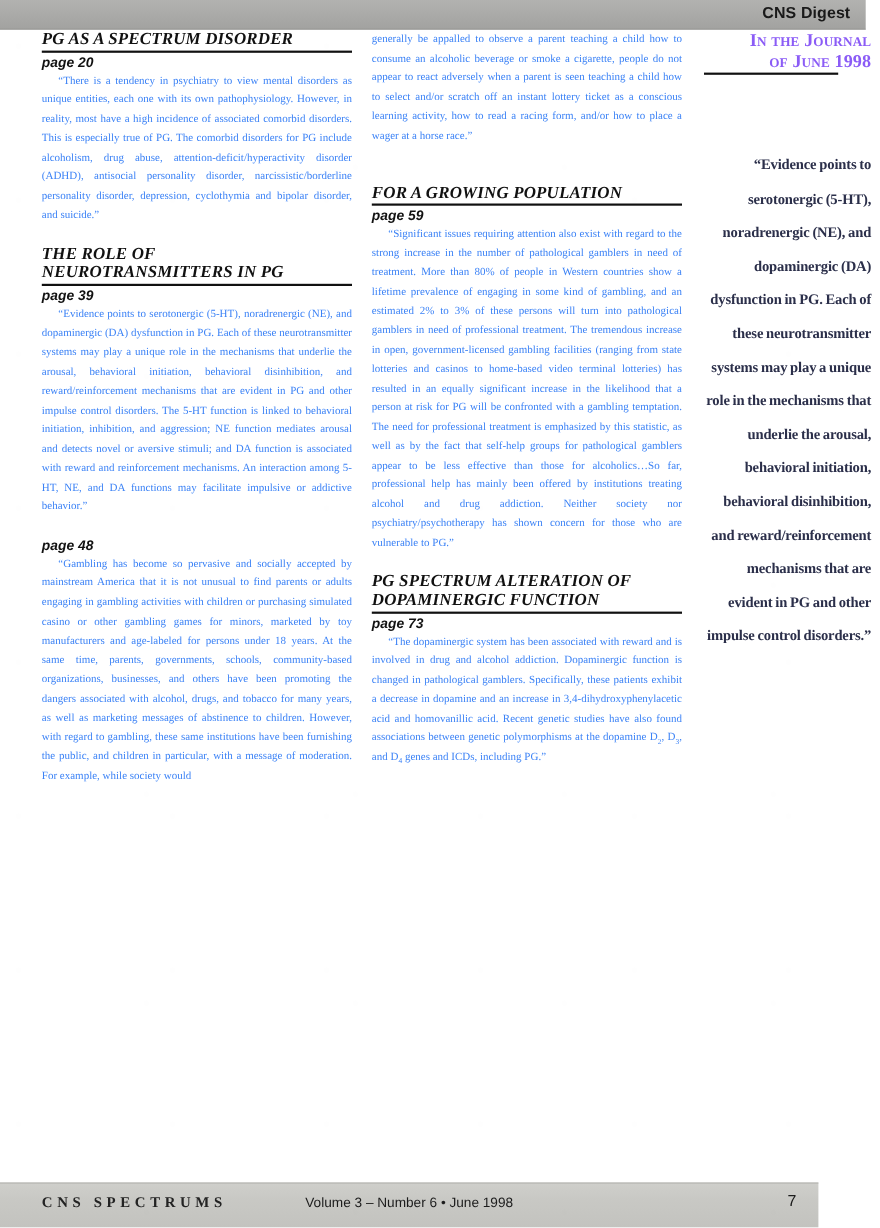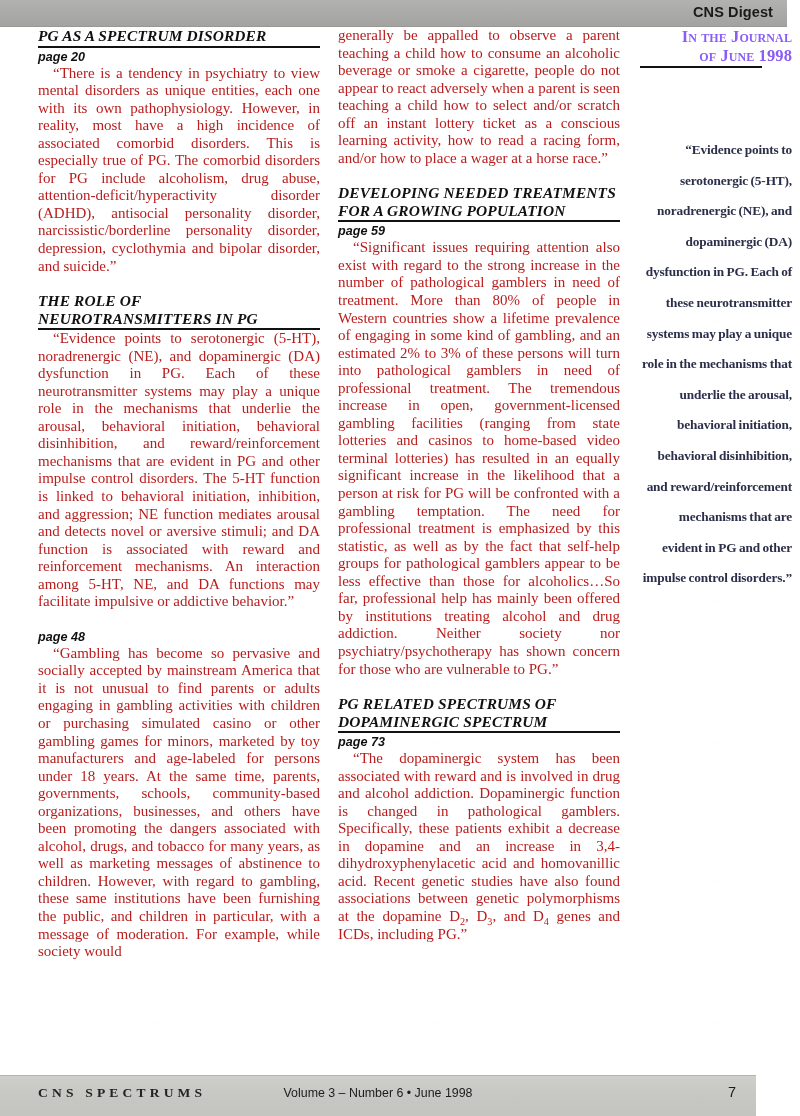--- a/index.html
+++ b/index.html
@@ -84,27 +84,27 @@
     font-weight: bold;
     font-style: italic;
     font-size: 12.6px;
     line-height: 15px;
     margin: 2px 0 0 0;
     color: #111;
   }
 
   .para {
     font-family: "Liberation Serif", serif;
-    font-size: 15px;
+    font-size: 10px;
     line-height: 17.55px;
     text-align: justify;
     text-justify: inter-word;
     margin: 0;
     text-indent: 15px;
-    color: #b91c1c;
+    color: #3b82f6;
     hyphens: manual;
   }
   .para.cont { text-indent: 0; }
   .gap-md { height: 17px; }
 
   sub { font-size: .68em; line-height: 0; }
 
   
   #sidebar-title {
     font-family: "Liberation Serif", serif;
@@ -134,21 +134,20 @@
     word-spacing: -0.6px;
   }
 
   
   #footer-band {
     position: absolute;
     left: 0; top: 1075px;
     width: 744px;
     height: 41px;
     background: linear-gradient(180deg,#cfcfcb 0%, #c8c8c4 40%, #c3c3bf 100%);
-    padding-left: 12px;
   }
   #footer-band::before{
     content:"";
     position:absolute;
     left:0; top:0; width:100%; height:1px;
     background:#b4b4b0;
   }
   #footer-left {
     position: absolute;
     left: 38px; top: 10px;
@@ -206,54 +205,55 @@
     </div>
 
     <div class="gap-md"></div>
 
     <div class="section">
       <div class="sec-head">
         <span>THE ROLE OF</span><br>
         <span>NEUROTRANSMITTERS IN PG</span>
         <span class="rule"></span>
       </div>
+      <div class="sec-page">page 39</div>
       <p class="para">“Evidence points to serotonergic (5-HT), noradrenergic (NE), and dopaminergic (DA) dysfunction in PG. Each of these neurotransmitter systems may play a unique role in the mechanisms that underlie the arousal, behavioral initiation, behavioral disinhibition, and reward/reinforcement mechanisms that are evident in PG and other impulse control disorders. The 5-HT function is linked to behavioral initiation, inhibition, and aggression; NE function mediates arousal and detects novel or aversive stimuli; and DA function is associated with reward and reinforcement mechanisms. An interaction among 5-HT, NE, and DA functions may facilitate impulsive or addictive behavior.”</p>
     </div>
 
     <div class="gap-md"></div>
 
     <div class="section">
       <div class="sec-page">page 48</div>
       <p class="para">“Gambling has become so pervasive and socially accepted by mainstream America that it is not unusual to find parents or adults engaging in gambling activities with children or purchasing simulated casino or other gambling games for minors, marketed by toy manufacturers and age-labeled for persons under 18 years. At the same time, parents, governments, schools, community-based organizations, businesses, and others have been promoting the dangers associated with alcohol, drugs, and tobacco for many years, as well as marketing messages of abstinence to children. However, with regard to gambling, these same institutions have been furnishing the public, and children in particular, with a message of moderation. For example, while society would</p>
     </div>
 
   </div>
 
   <div class="column" id="col-2">
 
     <p class="para cont">generally be appalled to observe a parent teaching a child how to consume an alcoholic beverage or smoke a cigarette, people do not appear to react adversely when a parent is seen teaching a child how to select and/or scratch off an instant lottery ticket as a conscious learning activity, how to read a racing form, and/or how to place a wager at a horse race.”</p>
 
     <div class="gap-md"></div>
 
     <div class="section">
       <div class="sec-head">
-        <span>DEVELOPING NEEDED TREATMENTS</span><br>
+        <br>
         <span>FOR A GROWING POPULATION</span>
         <span class="rule"></span>
       </div>
       <div class="sec-page">page 59</div>
       <p class="para">“Significant issues requiring attention also exist with regard to the strong increase in the number of pathological gamblers in need of treatment. More than 80% of people in Western countries show a lifetime prevalence of engaging in some kind of gambling, and an estimated 2% to 3% of these persons will turn into pathological gamblers in need of professional treatment. The tremendous increase in open, government-licensed gambling facilities (ranging from state lotteries and casinos to home-based video terminal lotteries) has resulted in an equally significant increase in the likelihood that a person at risk for PG will be confronted with a gambling temptation. The need for professional treatment is emphasized by this statistic, as well as by the fact that self-help groups for pathological gamblers appear to be less effective than those for alcoholics…So far, professional help has mainly been offered by institutions treating alcohol and drug addiction. Neither society nor psychiatry/psychotherapy has shown concern for those who are vulnerable to PG.”</p>
     </div>
 
     <div class="gap-md"></div>
 
     <div class="section">
       <div class="sec-head">
-        <span>PG RELATED SPECTRUMS OF</span><br>
-        <span>DOPAMINERGIC SPECTRUM</span>
+        <span>PG SPECTRUM ALTERATION OF</span><br>
+        <span>DOPAMINERGIC FUNCTION</span>
         <span class="rule"></span>
       </div>
       <div class="sec-page">page 73</div>
       <p class="para"><span>“The dopaminergic system has been associated with reward and is involved in drug and alcohol addiction. Dopaminergic function is changed in pathological gamblers. Specifically, these patients exhibit a decrease in dopamine and an increase in 3,4-dihydroxyphenylacetic acid and homovanillic acid. Recent genetic studies have also found associations between genetic polymorphisms at the dopamine D</span><sub>2</sub><span>, D</span><sub>3</sub><span>, and D</span><sub>4</sub><span> genes and ICDs, including PG.”</span></p>
     </div>
 
   </div>
 
   <div class="column" id="col-3">
     <div id="sidebar-title">

